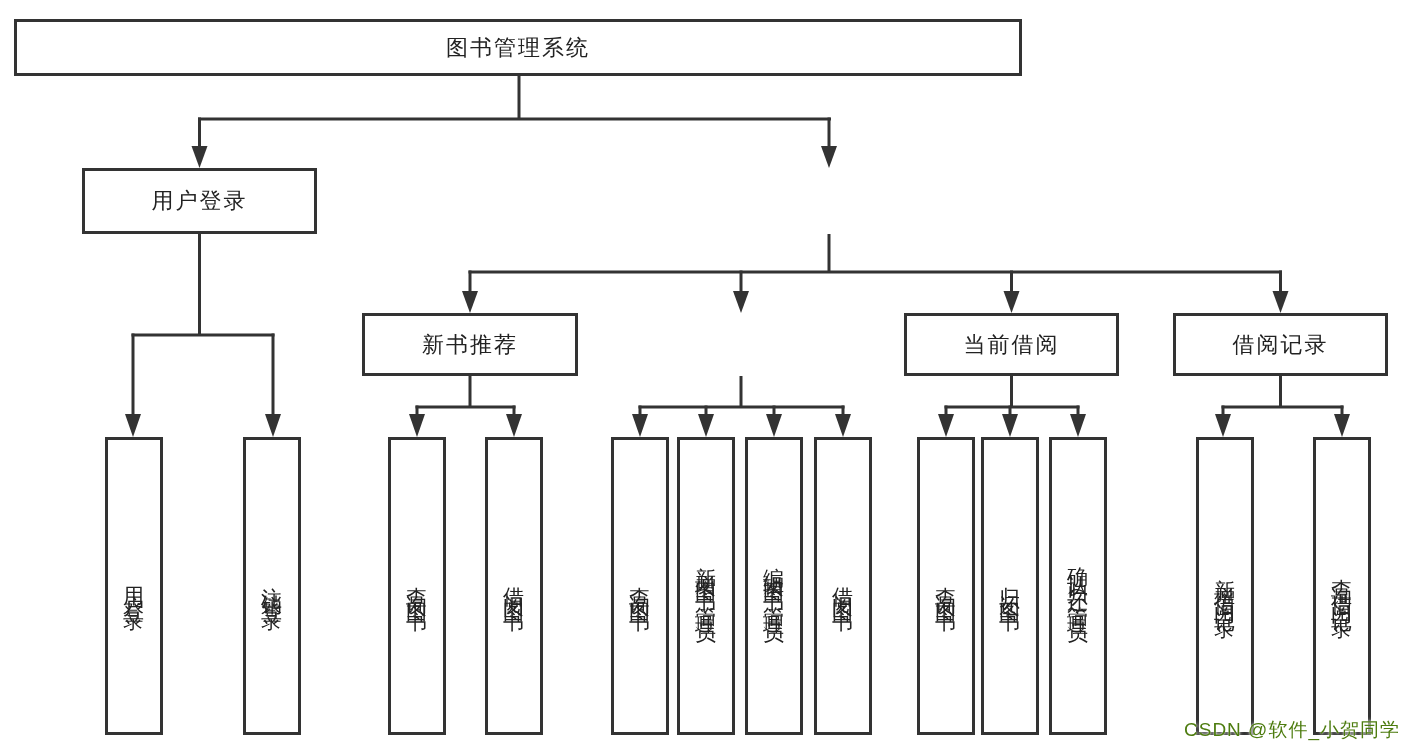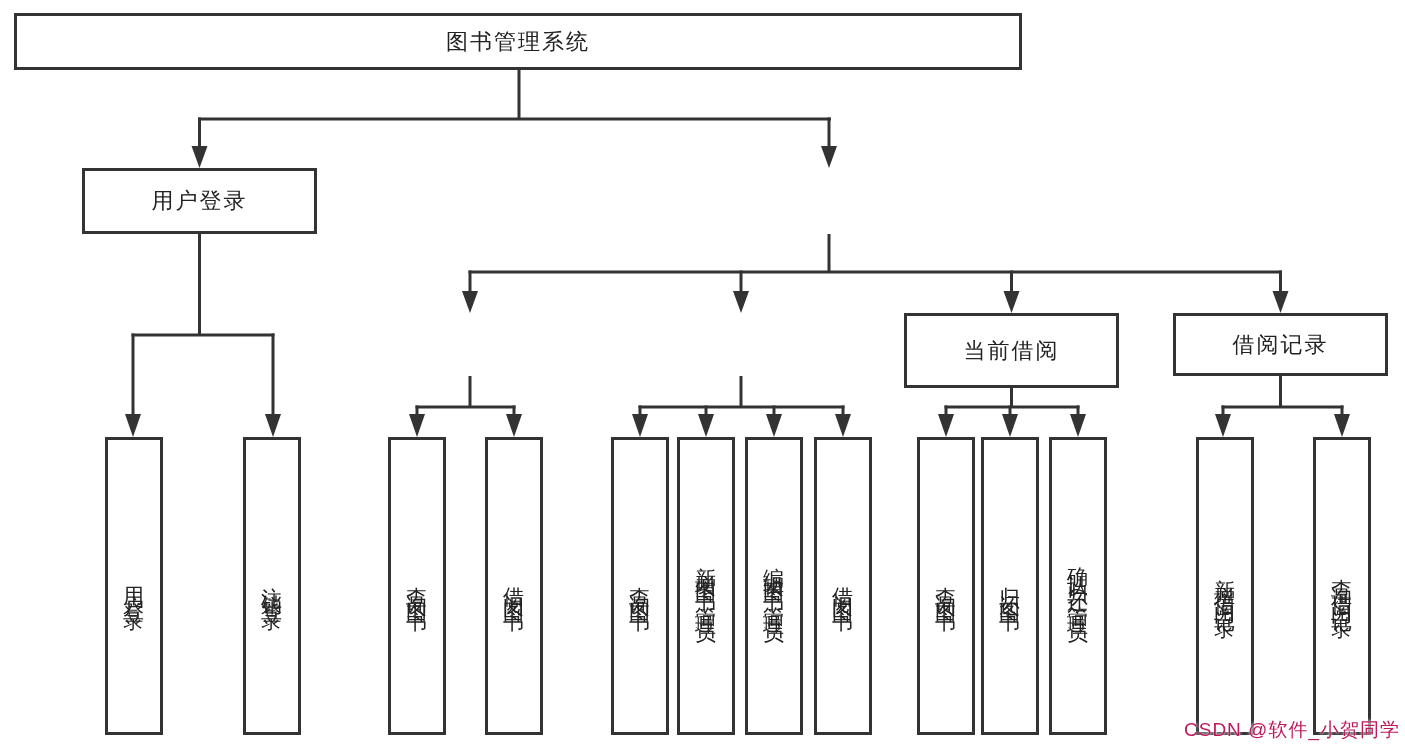--- a/index.html
+++ b/index.html
@@ -36,26 +36,26 @@
   .vlabel {
     writing-mode: vertical-rl;
     text-orientation: mixed;
     font-size: 21px;
     color: #222222;
     letter-spacing: 8px;
     line-height: 1;
     white-space: nowrap;
   }
   
-  .b-root { left: 14px;  top: 13px;  width: 1008px; height: 57px; }
+  .b-root { left: 14px;  top: 19px;  width: 1008px; height: 57px; }
   .b-l2a  { left: 82px;  top: 168px; width: 235px;  height: 66px; }
   .b-l2b  { left: 711px; top: 168px; width: 236px;  height: 66px; }
   .b-l3a  { left: 362px; top: 313px; width: 216px;  height: 63px; }
   .b-l3b  { left: 633px; top: 313px; width: 216px;  height: 63px; }
-  .b-l3c  { left: 904px; top: 313px; width: 215px;  height: 75px; }
+  .b-l3c  { left: 904px; top: 313px; width: 215px;  height: 63px; }
   .b-l3d  { left: 1173px;top: 313px; width: 215px;  height: 63px; }
   .leaf   { top: 437px; width: 58px; height: 298px; }
   .b-f1  { left: 105px; }
   .b-f2  { left: 243px; }
   .b-f3  { left: 388px; }
   .b-f4  { left: 485px; }
   .b-f5  { left: 611px; }
   .b-f6  { left: 677px; }
   .b-f7  { left: 745px; }
   .b-f8  { left: 814px; }
@@ -63,21 +63,21 @@
   .b-f10 { left: 981px; }
   .b-f11 { left: 1049px; }
   .b-f12 { left: 1196px; }
   .b-f13 { left: 1313px; }
   .watermark {
     position: absolute;
     left: 1184px;
     top: 717px;
     z-index: 3;
     font-size: 19px;
-    color: #be185d;
+    color: #4d7c0f;
     letter-spacing: 1px;
     white-space: nowrap;
     text-shadow: 0 0 4px #ffffff, 0 0 2px #ffffff;
   }
 </style>
 </head>
 <body>
 
 <div class="canvas">
 
@@ -149,20 +149,23 @@
   </svg>
 
   <div class="node b-root">
     <span class="hlabel">图书管理系统</span>
   </div>
 
   <div class="node b-l2a">
     <span class="hlabel">用户登录</span>
   </div>
 
+  <div class="node b-l3a">
+    <span class="hlabel">新书推荐</span>
+  </div>
   <div class="node b-l3c">
     <span class="hlabel">当前借阅</span>
   </div>
   <div class="node b-l3d">
     <span class="hlabel">借阅记录</span>
   </div>
 
   <div class="node leaf b-f1">
     <span class="vlabel">用户登录</span>
   </div>

